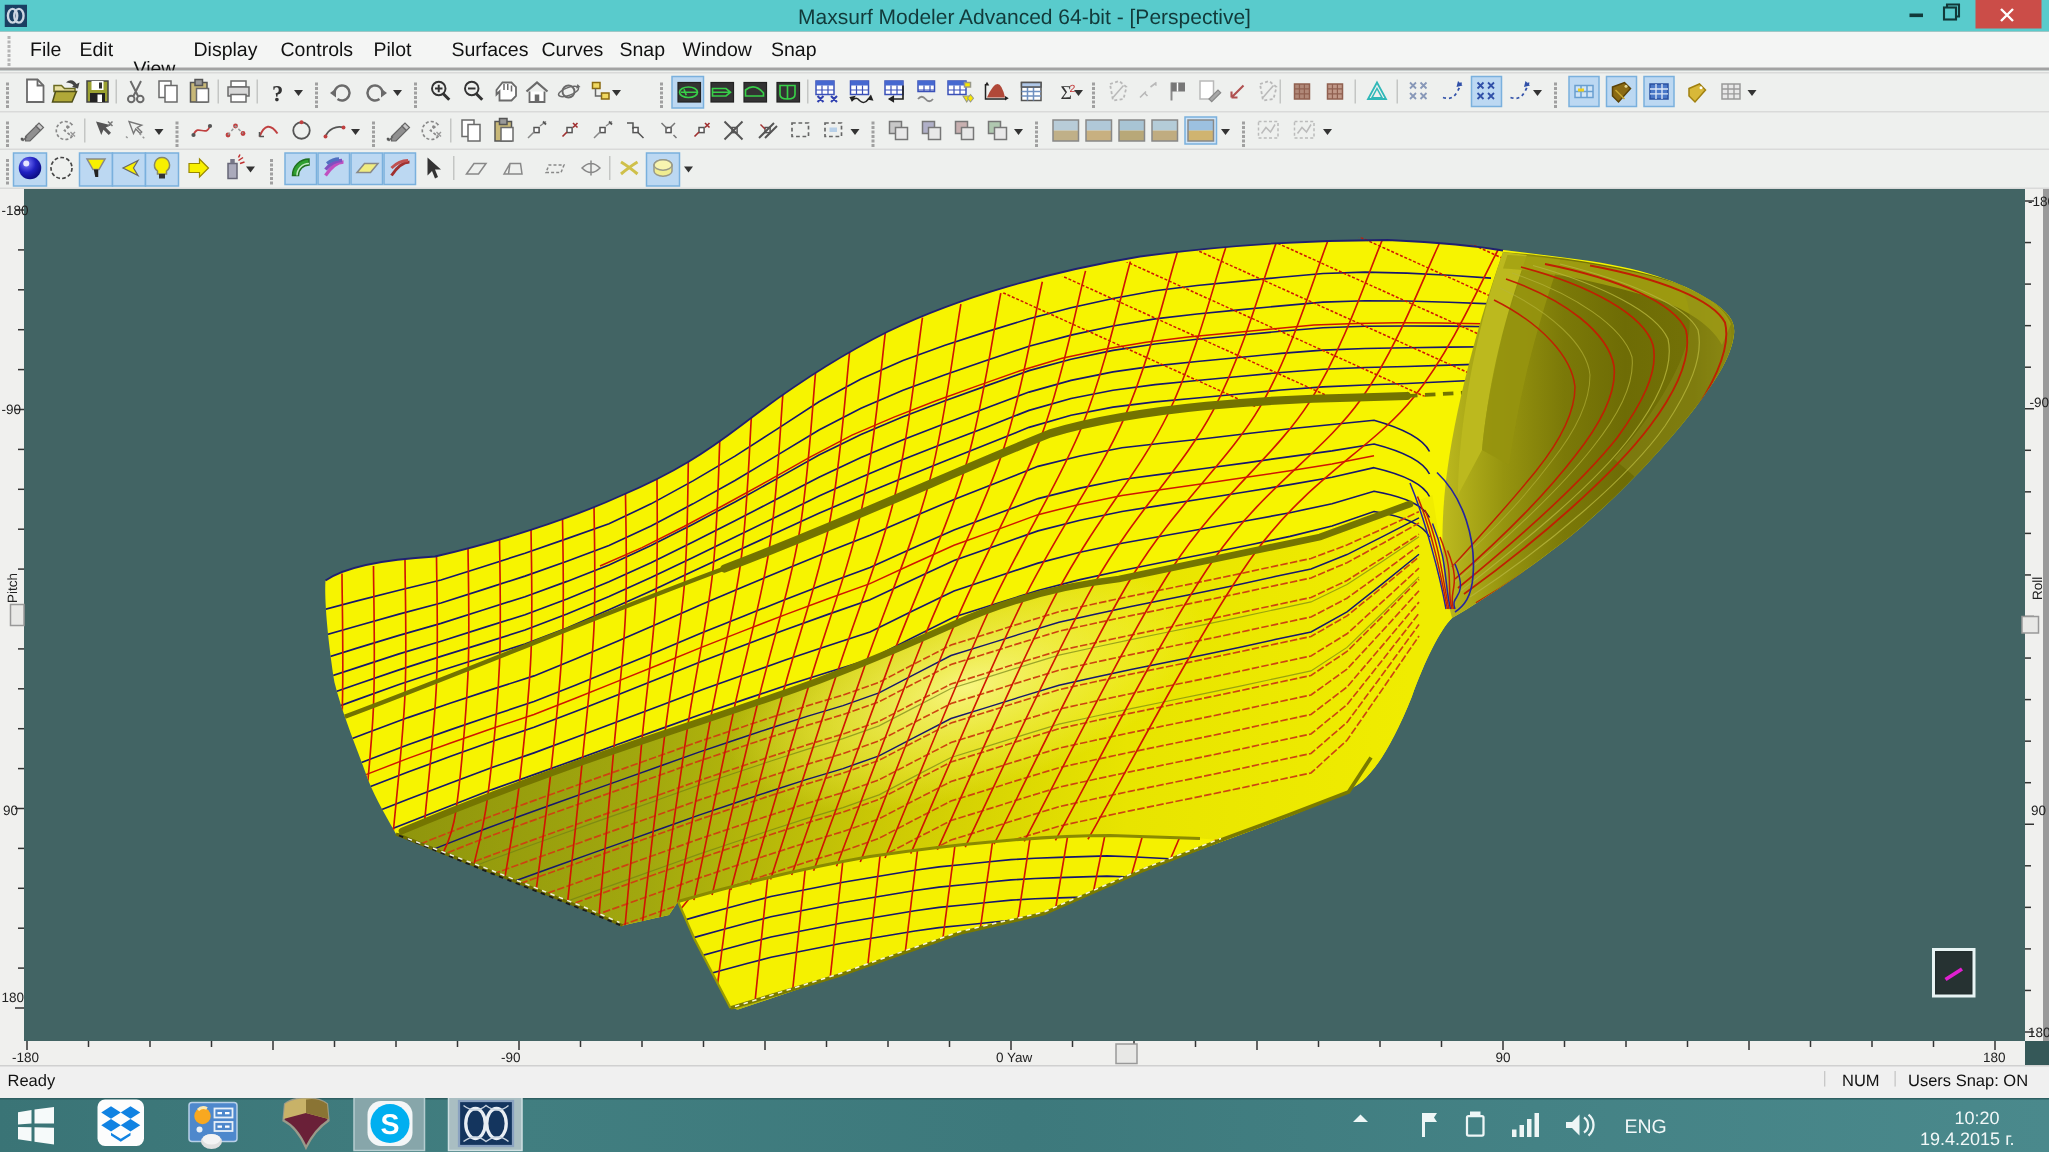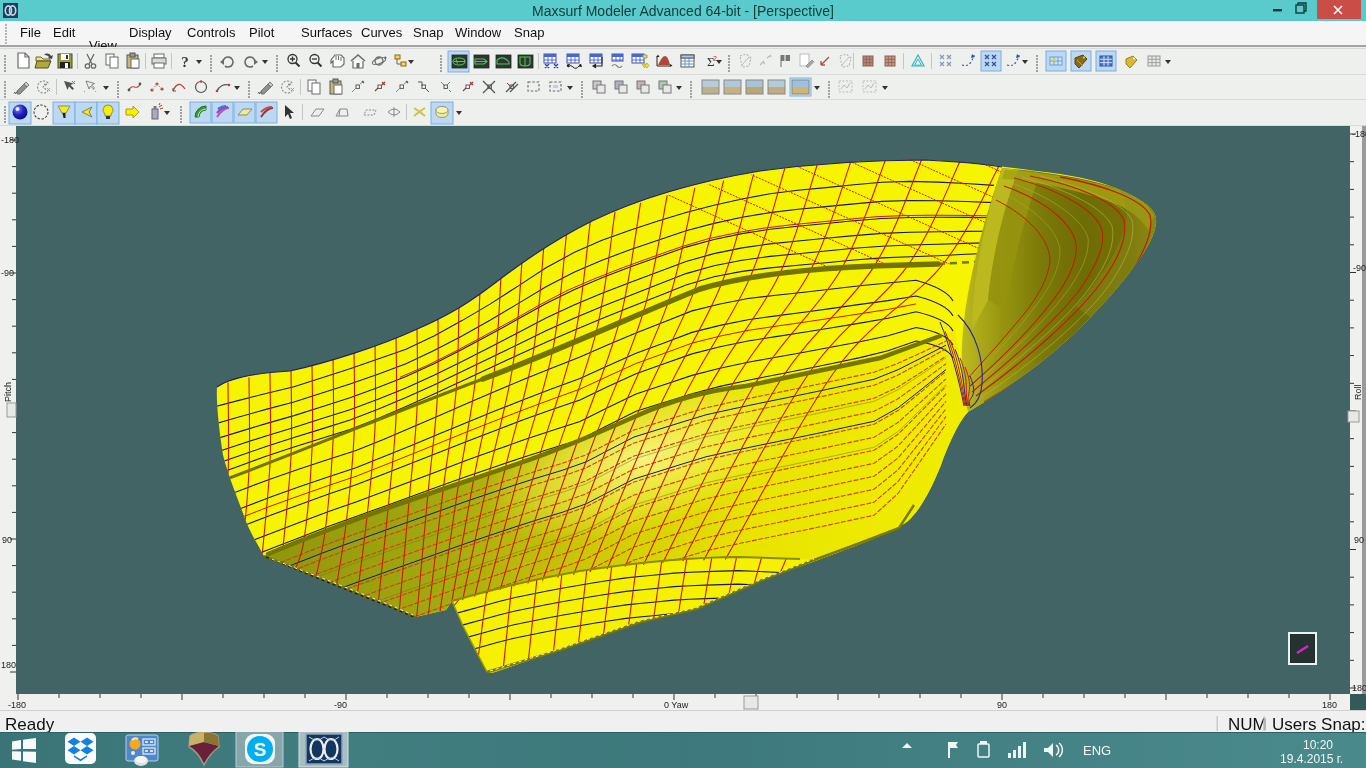--- a/index.html
+++ b/index.html
@@ -1,21 +1,21 @@
 <!DOCTYPE html>
 <html><head><meta charset="utf-8"><style>
 * { margin:0; padding:0; box-sizing:border-box; }
 body { width:1366px; height:768px; overflow:hidden; font-family:"Liberation Sans", sans-serif; position:relative; background:#426464; }
 #titlebar { position:absolute; left:0; top:0; width:1366px; height:21px; background:#59cbcc; }
 #title { position:absolute; width:100%; text-align:center; top:3px; font-size:14px; color:#123a3a; }
 #menubar { position:absolute; left:0; top:21px; width:1366px; height:26px; background:#f4f5f4; font-size:13px; color:#111; border-bottom:2px solid #a3a3a3;}
 #toolbars { position:absolute; left:0; top:47px; width:1366px; height:79px; background:#eef0ee; }
 .tsep { position:absolute; left:0; width:1366px; height:1px; background:#d9dad9; }
 #viewport { position:absolute; left:16px; top:126px; width:1334px; height:568px; background:#426464; }
-#statusbar { position:absolute; left:0; top:710px; width:1366px; height:22px; background:#f0f0f0; border-top:1px solid #d0d0d0; font-size:17px; color:#111; }
+#statusbar { position:absolute; left:0; top:710px; width:1366px; height:22px; background:#f0f0f0; border-top:1px solid #d0d0d0; font-size:11px; color:#111; }
 </style></head>
 <body>
 <div id="titlebar">
  <svg width="15" height="15" style="position:absolute;left:3px;top:3px">
       <rect width="15" height="15" fill="#1a3f62"></rect>
       <g stroke="#cdd6e2" stroke-width="1.6" fill="none">
         <ellipse cx="5.4" cy="7.5" rx="3.1" ry="4.6"></ellipse>
         <ellipse cx="9.6" cy="7.5" rx="3.1" ry="4.6"></ellipse>
       </g>
     </svg>

